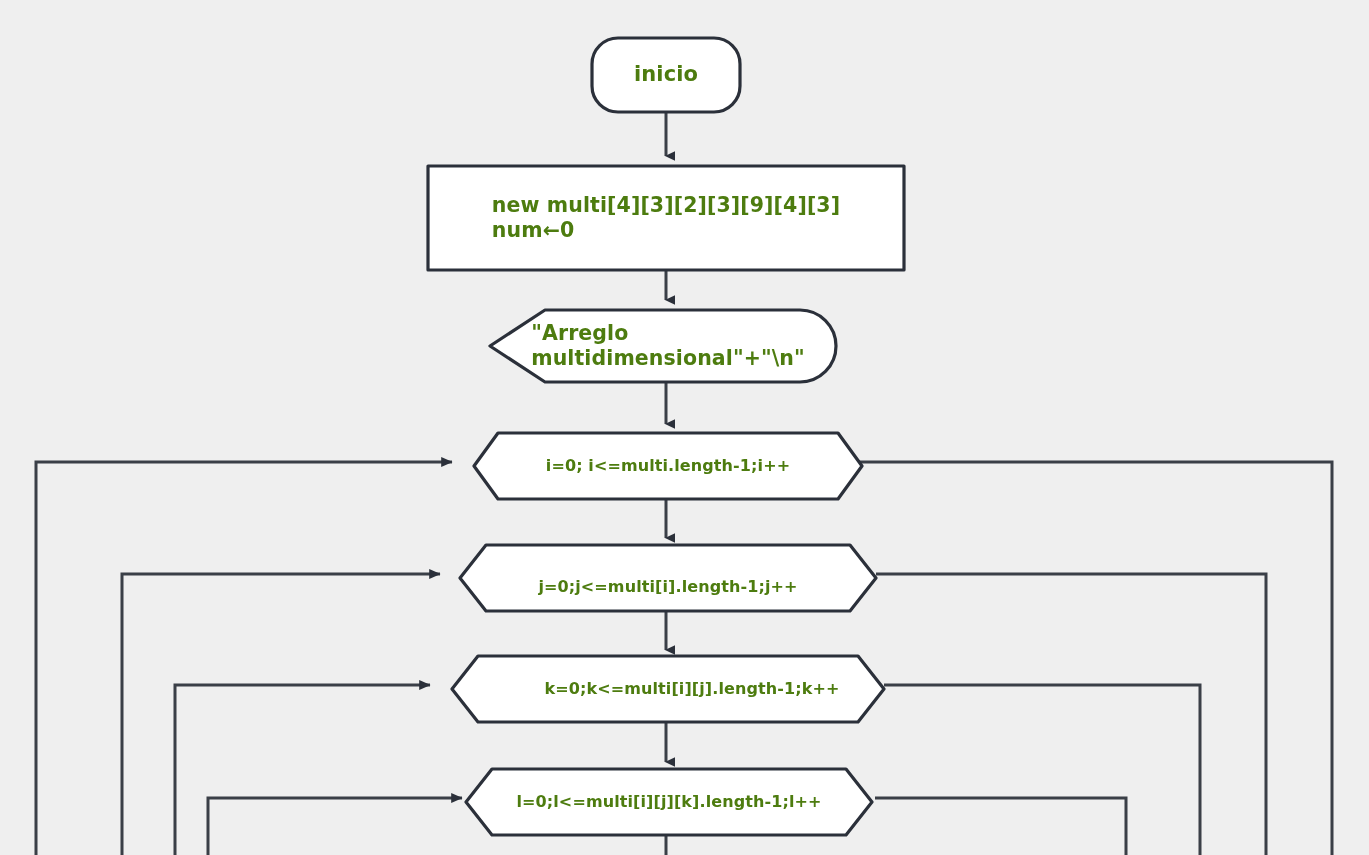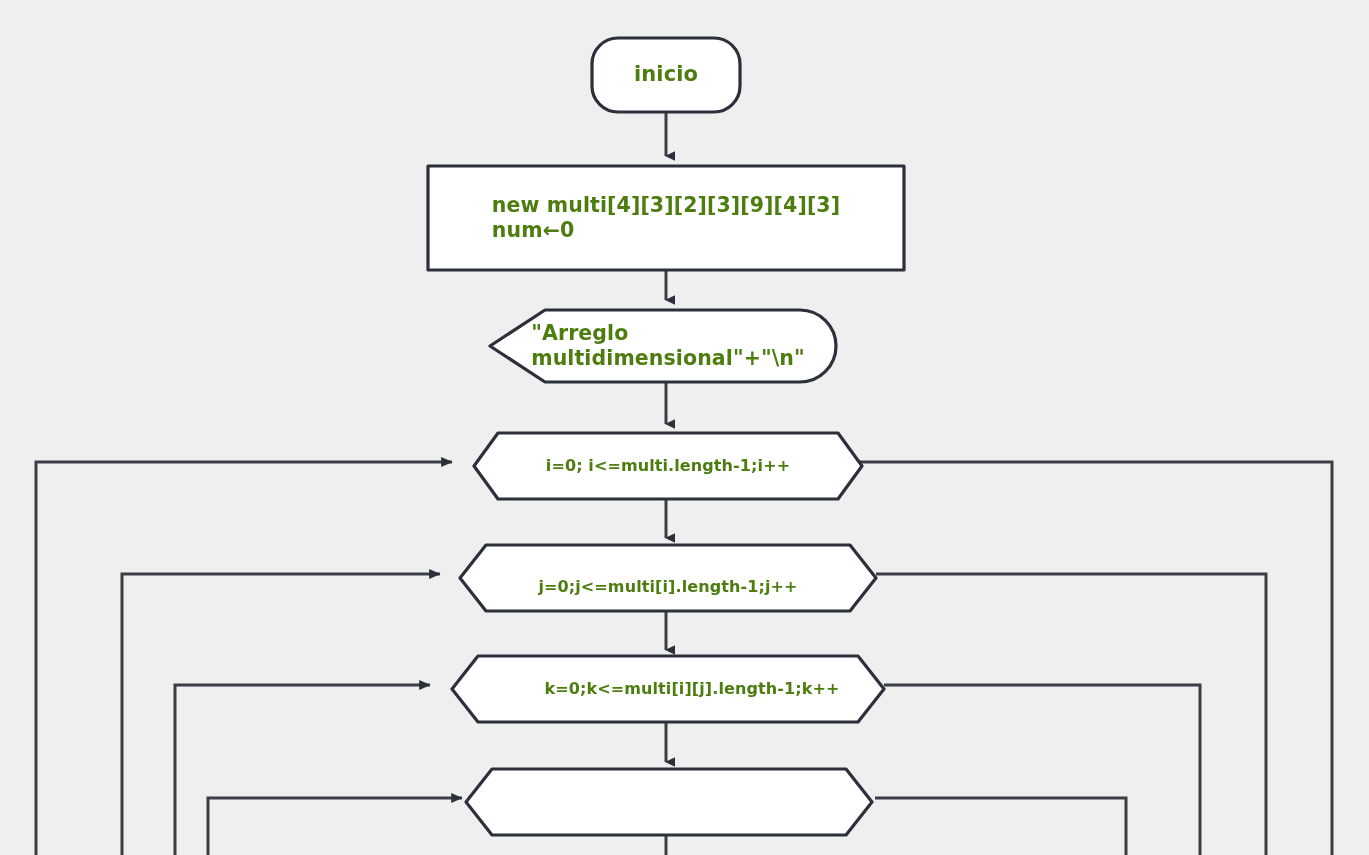--- a/index.html
+++ b/index.html
@@ -146,14 +146,15 @@
 
   <div class="node-label lbl-io" style="left:508px; top:310px; width:320px; height:72px;">"Arreglo
 multidimensional"+"\n"</div>
 
   <div class="node-label lbl-loop" style="left:474px; top:433px; width:388px; height:66px;">i=0; i&lt;=multi.length-1;i++</div>
 
   <div class="node-label lbl-loop" style="left:460px; top:545px; width:416px; height:66px;margin-top:9px;">j=0;j&lt;=multi[i].length-1;j++</div>
 
   <div class="node-label lbl-loop" style="left:476px; top:656px; width:432px; height:66px;">k=0;k&lt;=multi[i][j].length-1;k++</div>
 
+  <div class="node-label lbl-loop" style="left:466px; top:769px; width:406px; height:66px;">l=0;l&lt;=multi[i][j][k].length-1;l++</div>
 
 </div>
 
 </body></html>

